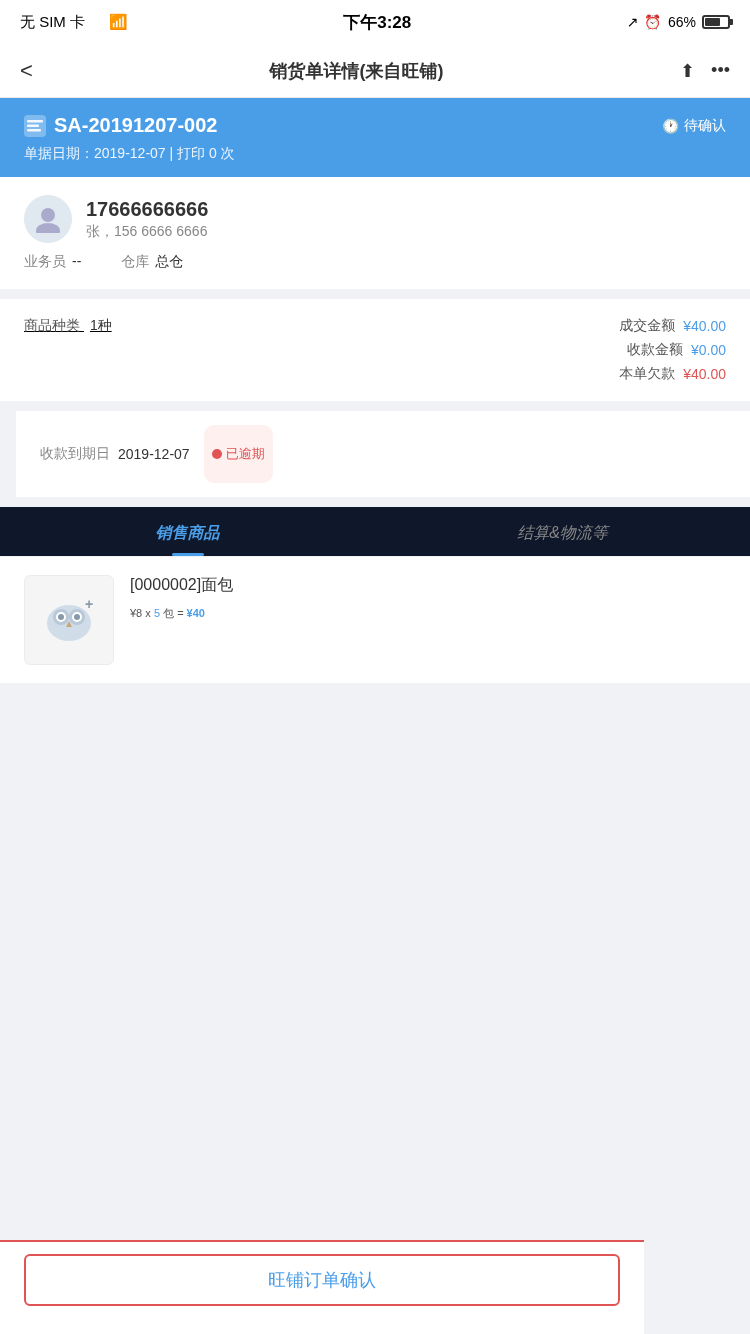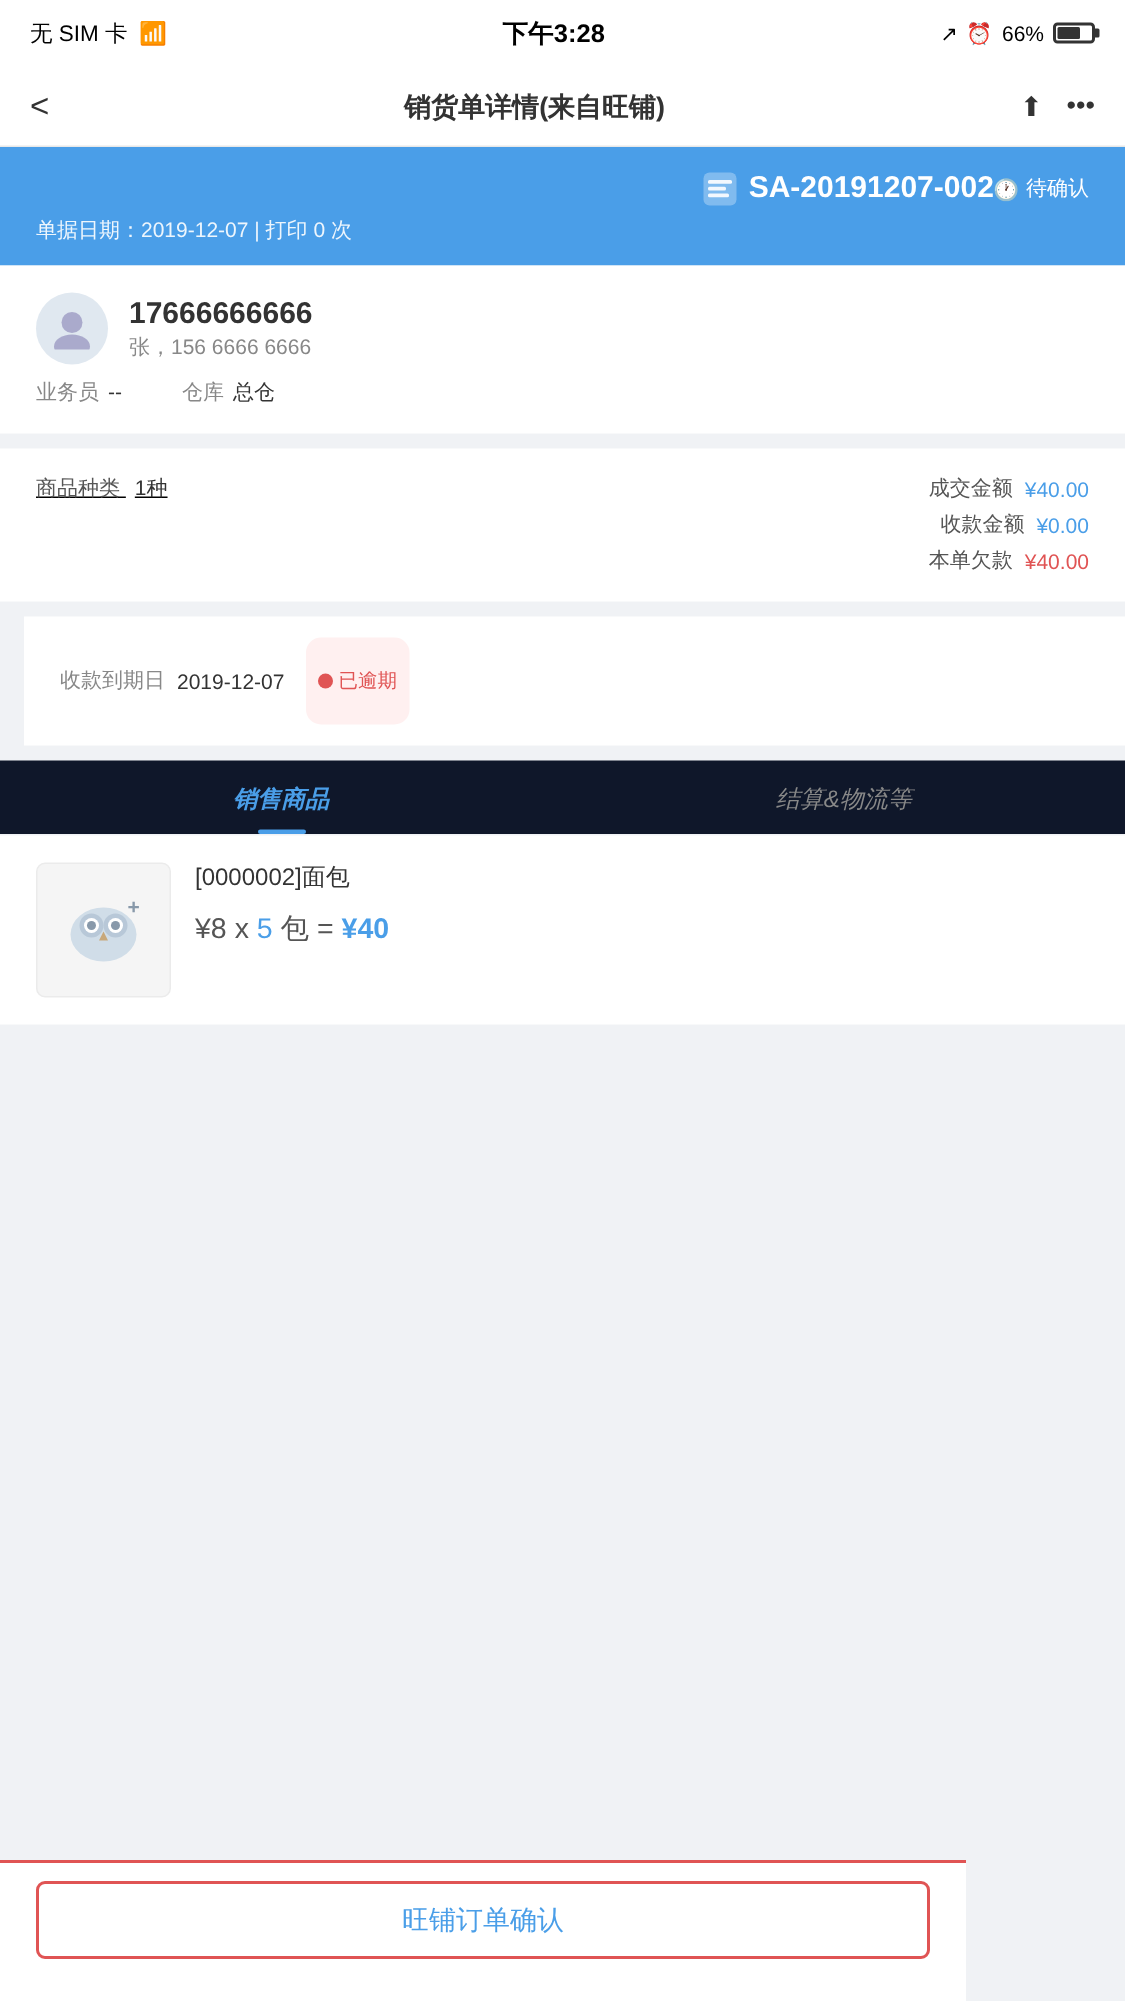--- a/index.html
+++ b/index.html
@@ -17,21 +17,21 @@
     .status-bar {
       background: #fff;
       height: 44px;
       display: flex;
       align-items: center;
       justify-content: space-between;
       padding: 0 20px;
       font-size: 15px;
       font-weight: 500;
     }
-    .status-left { display: flex; align-items: center; gap: 8px; }
+    .status-left { display: flex; align-items: center; gap: 24px; }
     .status-center { font-size: 17px; font-weight: 600; }
     .status-right { display: flex; align-items: center; gap: 6px; font-size: 14px; }
     .battery-box {
       width: 28px; height: 14px; border: 2px solid #333; border-radius: 3px;
       position: relative; display: inline-flex; align-items: center; padding: 1px;
     }
     .battery-box::after {
       content: '';
       position: absolute; right: -5px; top: 50%; transform: translateY(-50%);
       width: 3px; height: 6px; background: #333; border-radius: 0 1px 1px 0;
@@ -56,21 +56,21 @@
     .nav-actions { display: flex; align-items: center; gap: 16px; }
     .nav-share, .nav-more { font-size: 18px; color: #333; cursor: pointer; }
 
     
     .order-header {
       background: #4A9EE8;
       padding: 16px 24px 14px;
     }
     .order-header-top {
       display: flex;
-      justify-content: flex-end;
+      justify-content: space-between;
       align-items: center;
       margin-bottom: 8px;
     }
     .order-id {
       font-size: 20px;
       font-weight: 700;
       color: #fff;
       display: flex;
       align-items: center;
       gap: 8px;
@@ -247,21 +247,21 @@
       border: 1px solid #ebebeb;
     }
     .product-info { flex: 1; }
     .product-name {
       font-size: 16px;
       font-weight: 500;
       color: #333;
       margin-bottom: 10px;
     }
     .product-calc {
-      font-size: 19px;
+      font-size: 11px;
       color: #555;
     }
     .product-qty { color: #4A9EE8; }
     .product-total { color: #4A9EE8; font-weight: 600; }
 
     
     .empty-space {
       background: #f0f2f5;
       height: 240px;
     }

